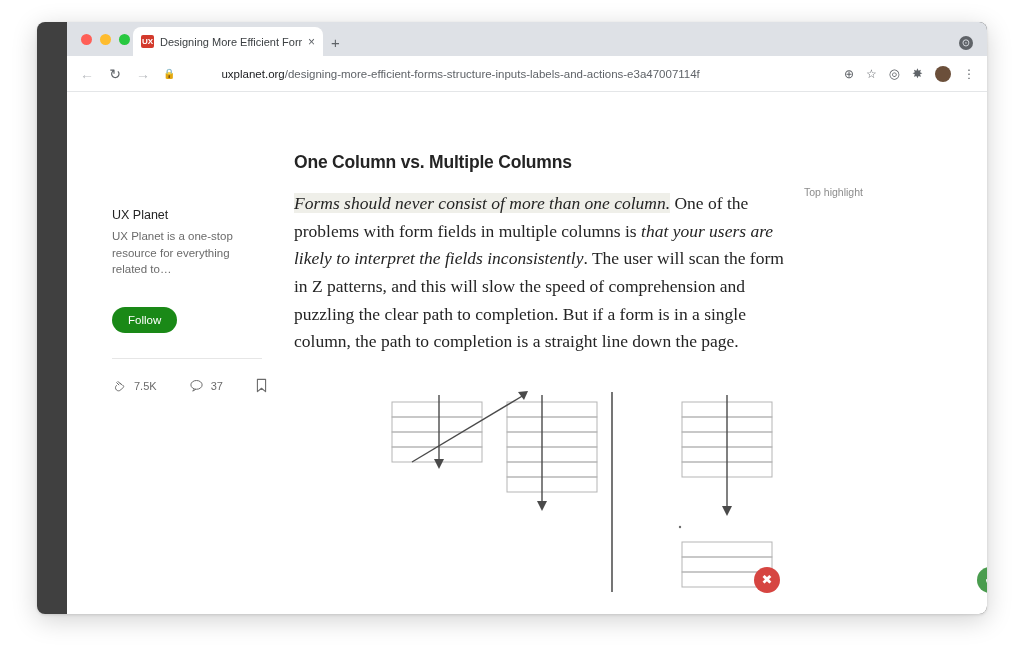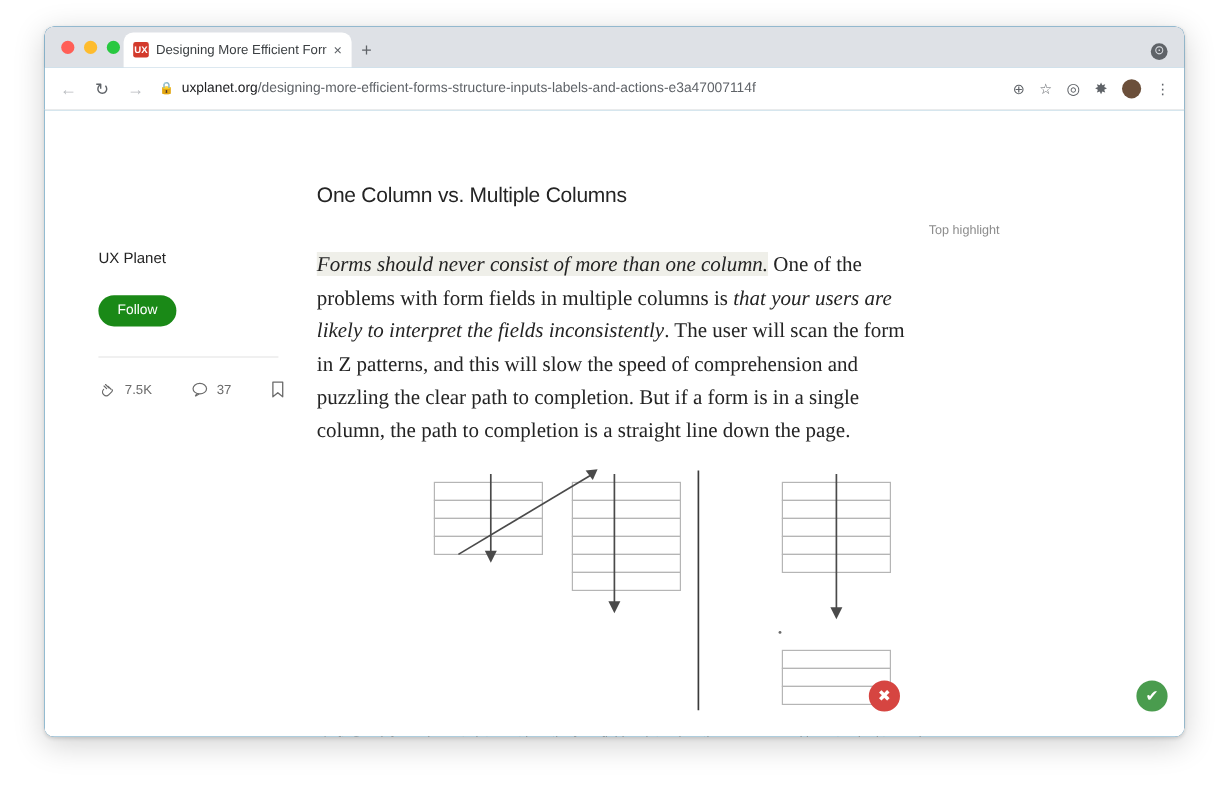--- a/index.html
+++ b/index.html
@@ -14,24 +14,25 @@
     position: relative;
     width: 1024px; height: 667px;
     background: #ffffff;
   }
 
   
   .browser-window {
     position: absolute;
     left: 37px; top: 22px;
     width: 950px; height: 592px;
-    background: #0369a1;
+    background: #404040;
     border-radius: 8px;
     box-shadow: 0 6px 26px rgba(0,0,0,0.18), 0 1px 3px rgba(0,0,0,0.12);
     overflow: hidden;
+    padding-left: 30px;
   }
 
   
   .tabstrip {
     position: relative;
     height: 34px;
     background: #dee1e6;
     display: flex;
     align-items: flex-end;
     padding-left: 10px;
@@ -106,21 +107,21 @@
   .nav-btn.disabled { color: #b9bcc0; }
   .omnibox {
     flex: 1 1 auto;
     display: flex; align-items: center; gap: 6px;
     font-size: 11.5px;
     color: #5f6368;
     min-width: 0;
   }
   .lock-icon { font-size: 10px; color: #5f6368; }
   .url { white-space: nowrap; overflow: hidden; text-overflow: ellipsis; }
-  .url .host { color: #202124; }
+  .url .host { color: #202124; margin-left: 40px; }
   .url .path { color: #5f6368; }
   .toolbar-icons { display: flex; align-items: center; gap: 12px; }
   .ticon { font-size: 12px; color: #5f6368; line-height: 1; }
   .ticon.ext { font-size: 13px; }
   .avatar-btn {
     width: 16px; height: 16px; border-radius: 50%;
     background: #6b4f3a;
     display: inline-block;
   }
 
@@ -139,21 +140,21 @@
     width: 150px;
   }
   .side-title {
     font-size: 12.5px; font-weight: normal; color: #242424;
     margin-bottom: 6px;
   }
   .side-desc {
     font-size: 11.5px; color: #6b6b6b; line-height: 1.45;
   }
   .follow-btn {
-    margin-top: 18px;
+    margin-top: 29px;
     display: inline-block;
     background: #1a8917;
     color: #ffffff;
     font-size: 11.5px;
     padding: 7px 16px;
     border-radius: 16px;
   }
   .side-divider {
     margin-top: 25px;
     width: 150px; height: 1px; background: #e6e6e6;
@@ -168,23 +169,23 @@
 
   
   .article {
     position: absolute;
     left: 227px; top: 60px;
     width: 500px;
   }
   .article h2 {
     font-family: "Liberation Sans", sans-serif;
     font-size: 17.5px;
-    font-weight: normal;
+    font-weight: bold;
     color: #242424;
-    margin: 0 0 34px 0;
+    margin: 0 0 17px 0;
     letter-spacing: -0.2px;
   }
   .article p {
     font-family: "Liberation Serif", serif;
     font-size: 17.5px;
     line-height: 1.58;
     color: #242424;
     margin: 0;
   }
   .hl {
@@ -265,20 +266,21 @@
         <span class="ticon ext">✸</span>
         <span class="avatar-btn"></span>
         <span class="ticon">⋮</span>
       </div>
     </div>
 
     <div class="content">
 
       <div class="side-card">
         <div class="side-title">UX Planet</div>
+        <div class="side-desc">UX Planet is a one-stop resource for everything related to…</div>
         <div class="follow-btn">Follow</div>
         <div class="side-divider"></div>
         <div class="side-stats">
           <span class="stat">
             <span>
               <svg width="15" height="15" viewBox="0 0 24 24" fill="none" stroke="#6b6b6b" stroke-width="1.6" stroke-linecap="round" stroke-linejoin="round">
                 <path d="M11 11 7.5 7.5M14 10 9.5 5.5M16.5 11.5 13 8"></path>
                 <path d="M7 12c-2 2-2 5 0 7s5 2 7 0l4-4c1-1 1-2 0-3"></path>
               </svg>
             </span>

